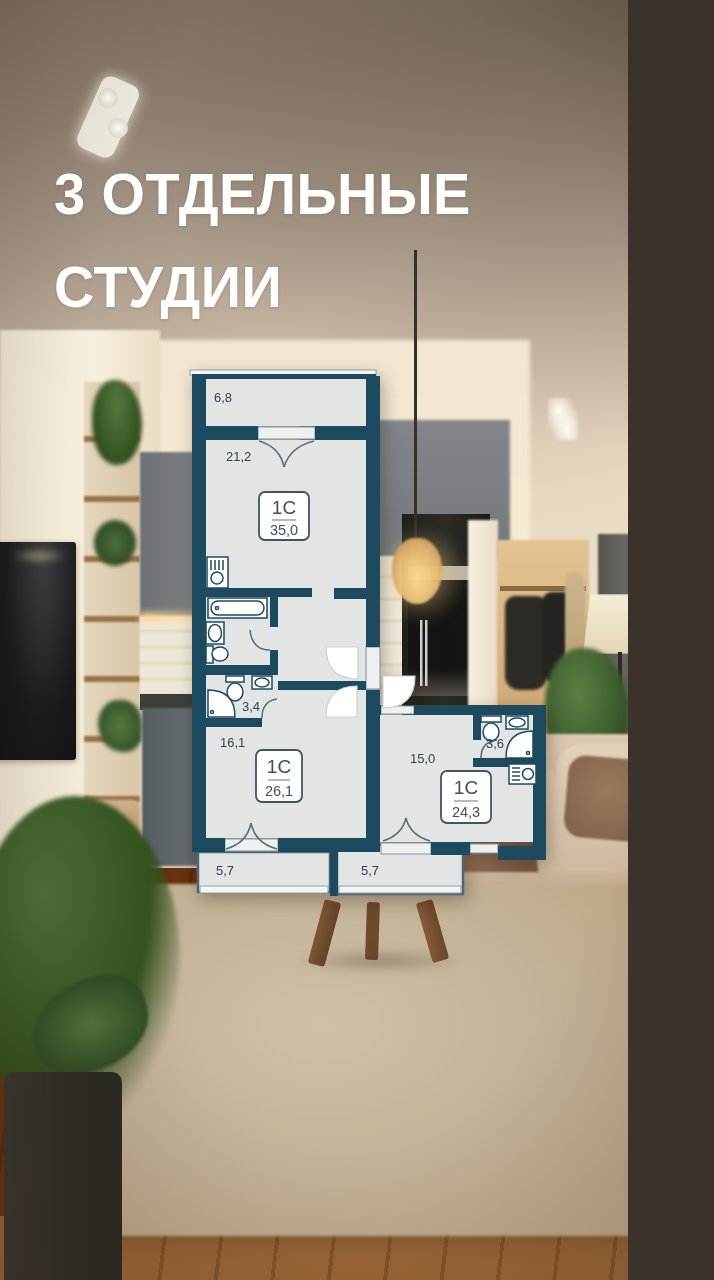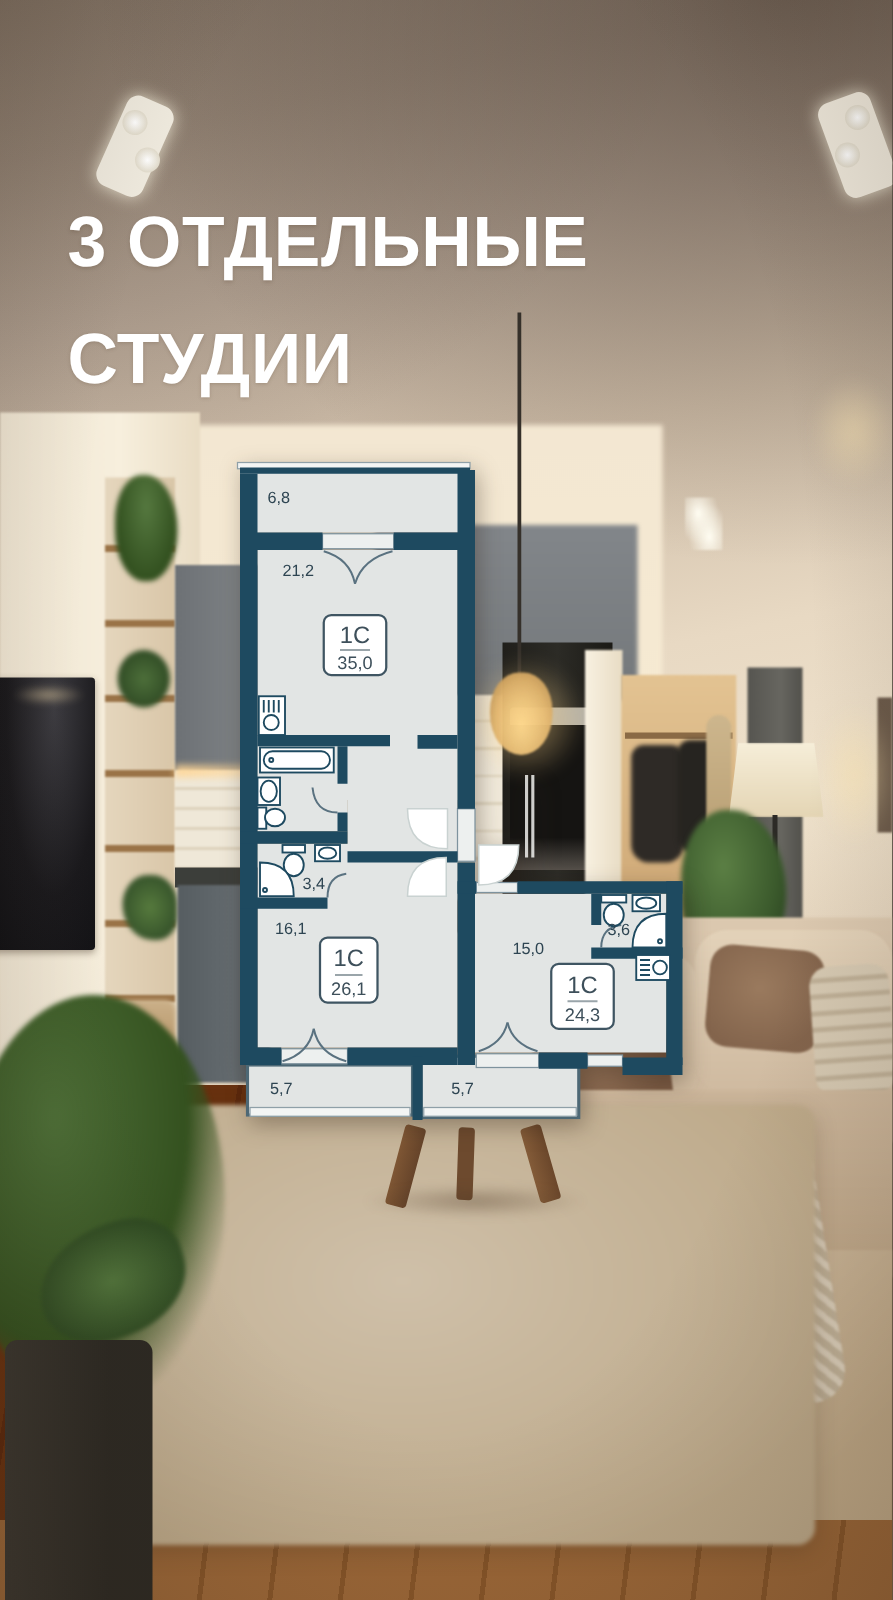--- a/index.html
+++ b/index.html
@@ -1,17 +1,17 @@
 <!DOCTYPE html>
 <html><head>
 <meta charset="utf-8">
 <style>
   html,body{margin:0;padding:0;background:#3a322b;}
   .stage{
-    position:relative;width:714px;height:1280px;overflow:hidden;
+    position:relative;width:628px;height:1280px;overflow:hidden;
     font-family:"Liberation Sans",sans-serif;
     background:linear-gradient(168deg,#8e8073 0%,#9c8d7f 9%,#b2a293 19%,#cebda8 31%,#e8d9c3 44%,#eee1cb 54%,#e3d3bc 64%,#ccb294 76%,#b18f6c 88%,#9d7950 100%);
   }
   .ph{position:absolute;}
   .title{
     position:absolute;left:54px;top:148px;width:560px;
     color:#ffffff;font-size:57px;font-weight:700;line-height:93px;
     letter-spacing:.5px;transform:scaleX(.98);transform-origin:left top;
     text-shadow:0 1px 3px rgba(90,70,50,.25);
   }

